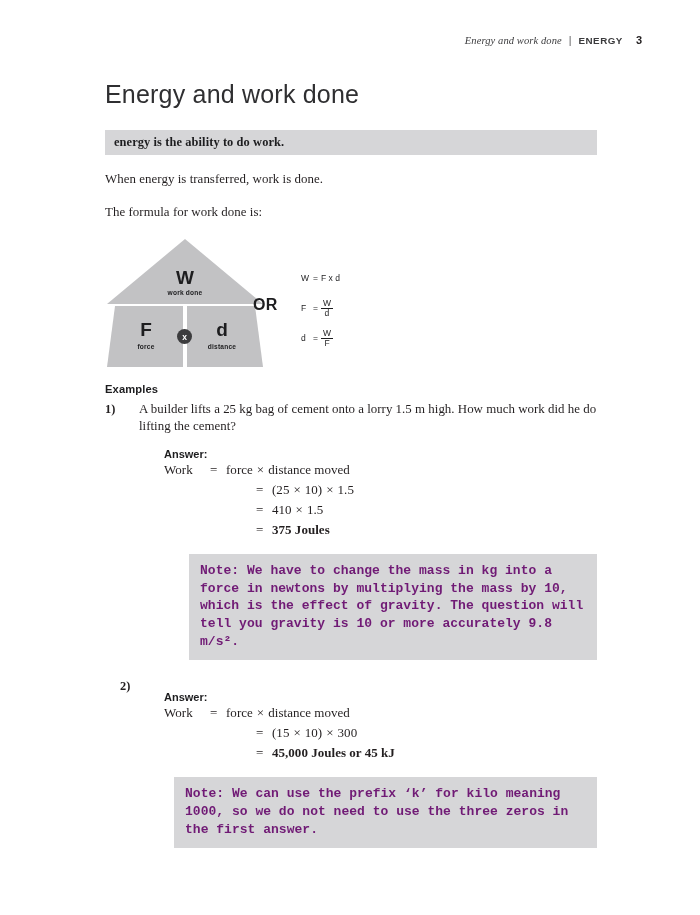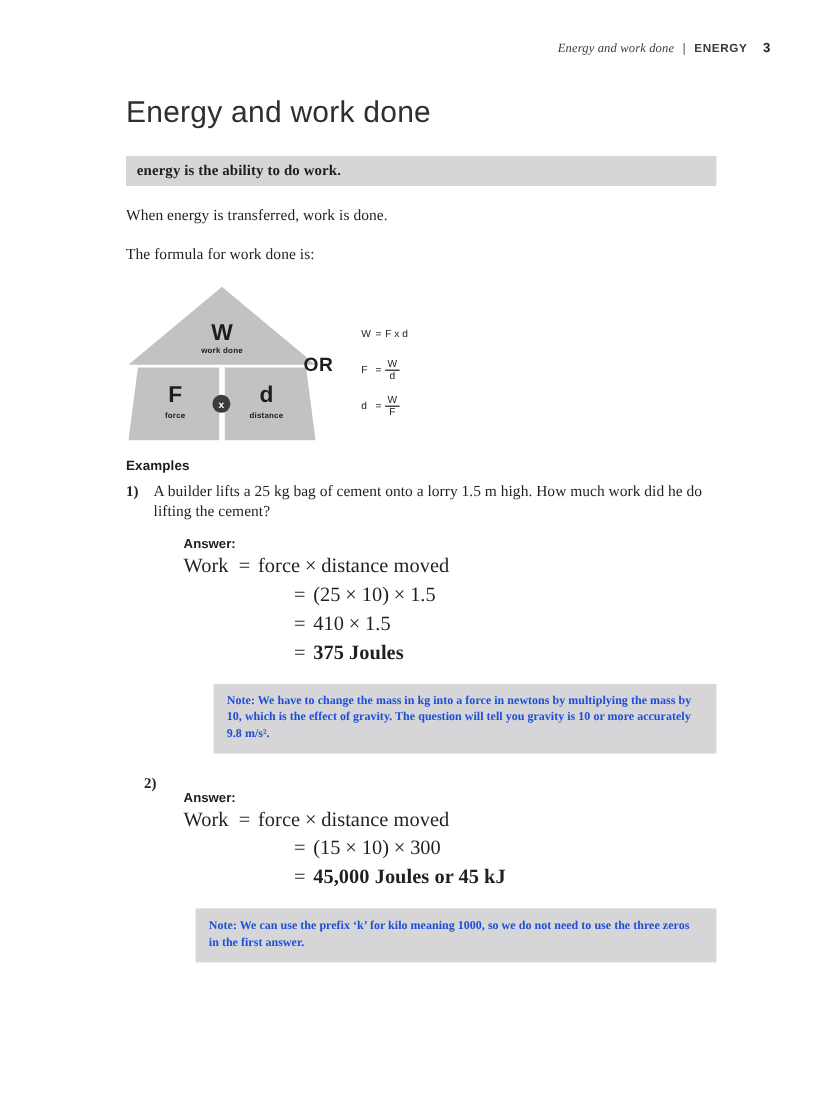--- a/index.html
+++ b/index.html
@@ -239,58 +239,58 @@
   }
   .example.second { padding-left: 15px; margin-top: 18px; }
   .ex-num {
     font-family: "Liberation Serif", serif;
     font-weight: 700;
     font-size: 12.4px;
     width: 23px;
     flex: 0 0 23px;
     padding-top: 0.5px;
   }
-  .ex-body { flex: 1; }
+  .ex-body { flex: 1; margin-left: 11px; }
   .ex-question {
     font-size: 12.9px;
     line-height: 1.3;
     letter-spacing: 0.02px;
   }
 
   .answer-block { margin-top: 13px; padding-left: 25px; }
   .example.second .answer-block { padding-left: 10px; }
   .answer-label {
     font-family: "Liberation Sans", sans-serif;
     font-weight: 700;
     font-size: 11px;
     color: #1d1d1f;
   }
   .calc-row {
     display: flex;
-    font-size: 17px;
+    font-size: 13px;
     margin-top: 4px;
     letter-spacing: 0.03px;
   }
   .calc-row.first { margin-top: 2px; }
   .calc-lhs { width: 46px; flex: 0 0 46px; }
   .calc-lhs.indented { width: 92px; flex: 0 0 92px; }
   .calc-eq { width: 16px; flex: 0 0 16px; }
   .calc-rhs .op { padding: 0 4px; }
   .calc-rhs b { font-weight: 700; }
 
   .note-box {
     background: #d6d6d8;
     margin-top: 16px;
     margin-left: 25px;
     padding: 8px 12px 9px 11px;
-    font-family: Liberation Serif, serif;
-    font-weight: 700;
-    font-size: 10px;
+    font-family: Liberation Mono, monospace;
+    font-weight: 700;
+    font-size: 13px;
     line-height: 1.38;
-    color: #1d4ed8;
+    color: #701a75;
     letter-spacing: 0.02px;
   }
   .example.second .note-box { margin-left: 10px; }
 </style>
 </head>
 <body>
 
 <div class="page-header">
   <span class="header-chapter">Energy and work done</span>
   <span class="header-divider">|</span>

